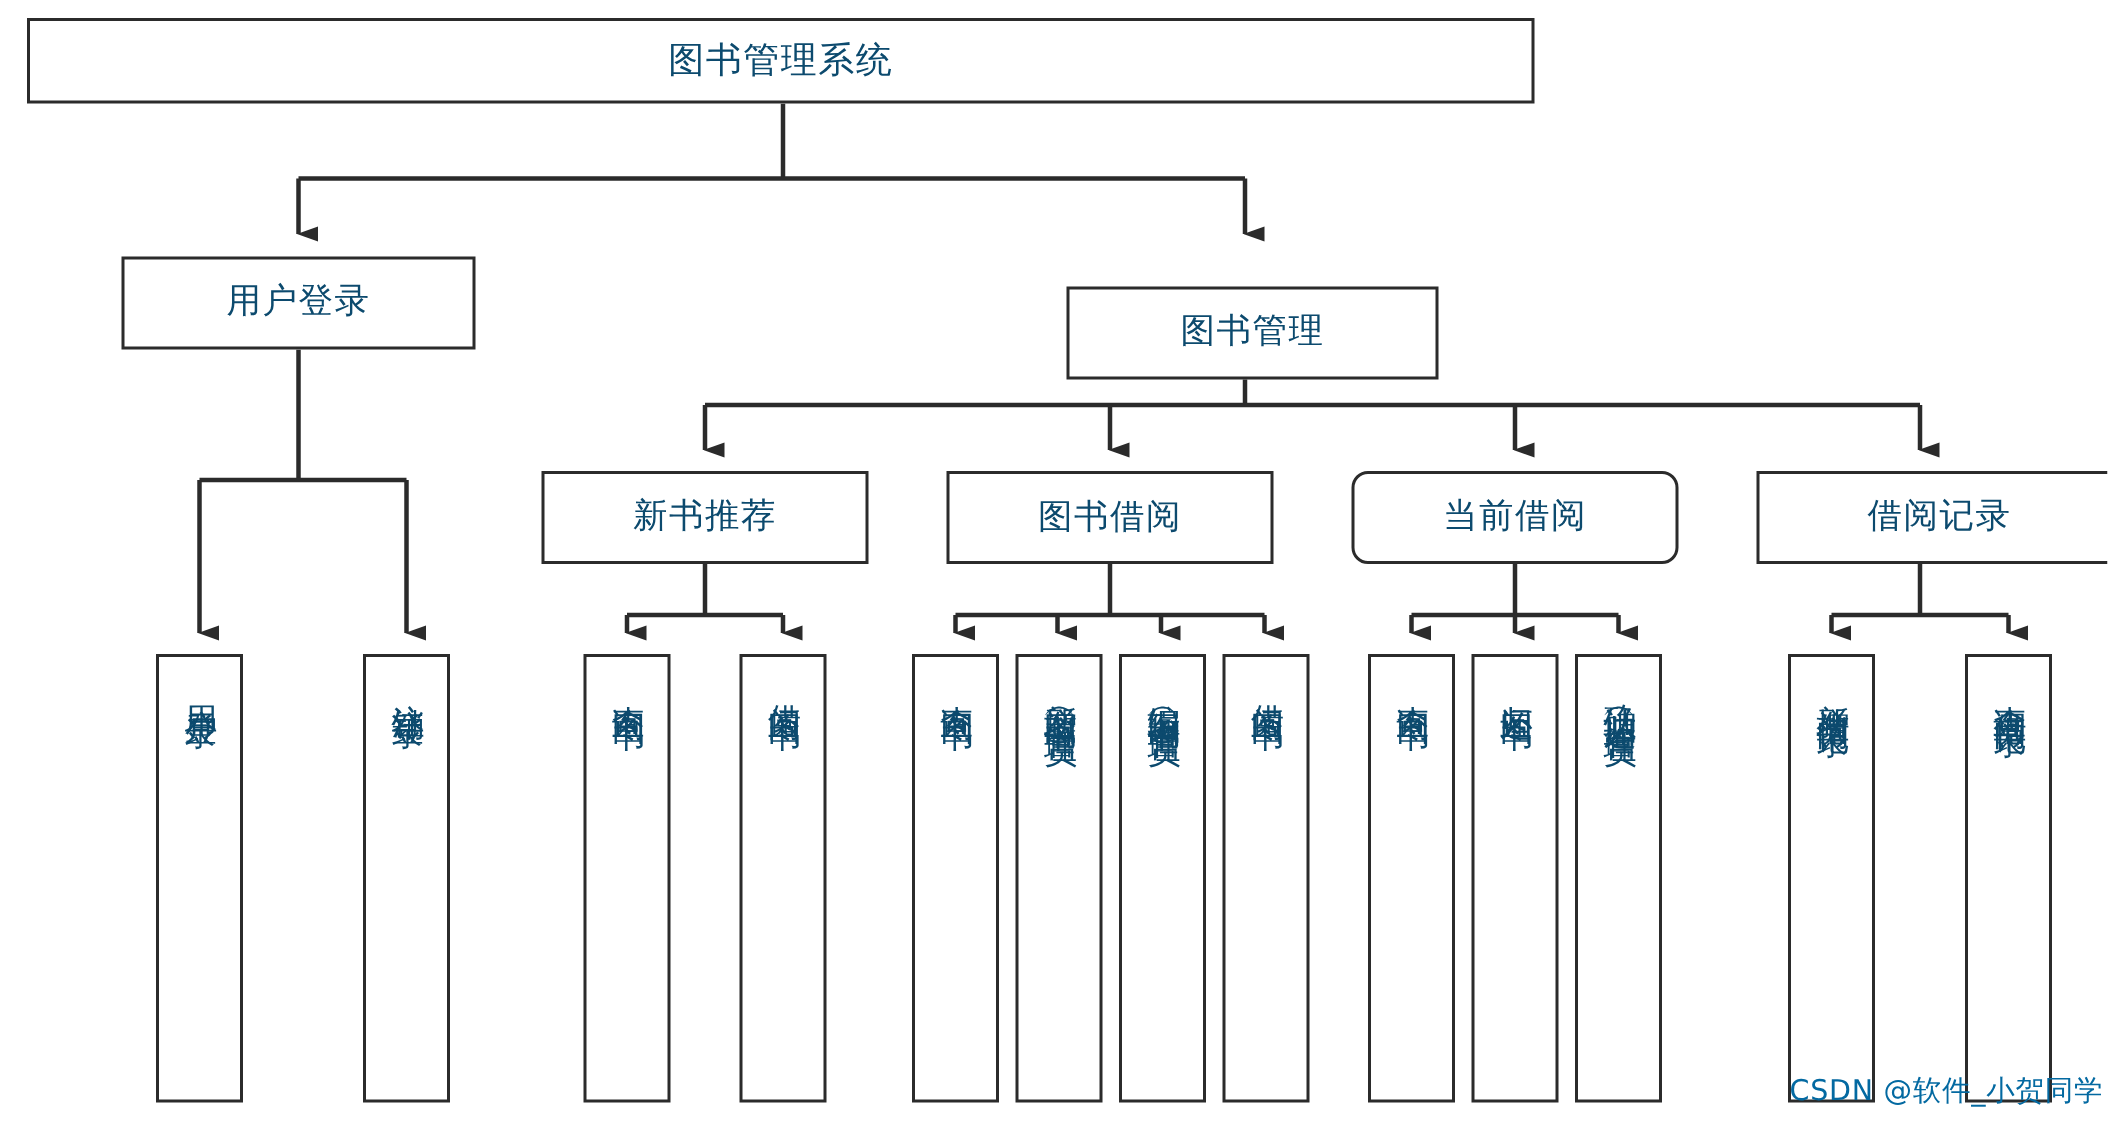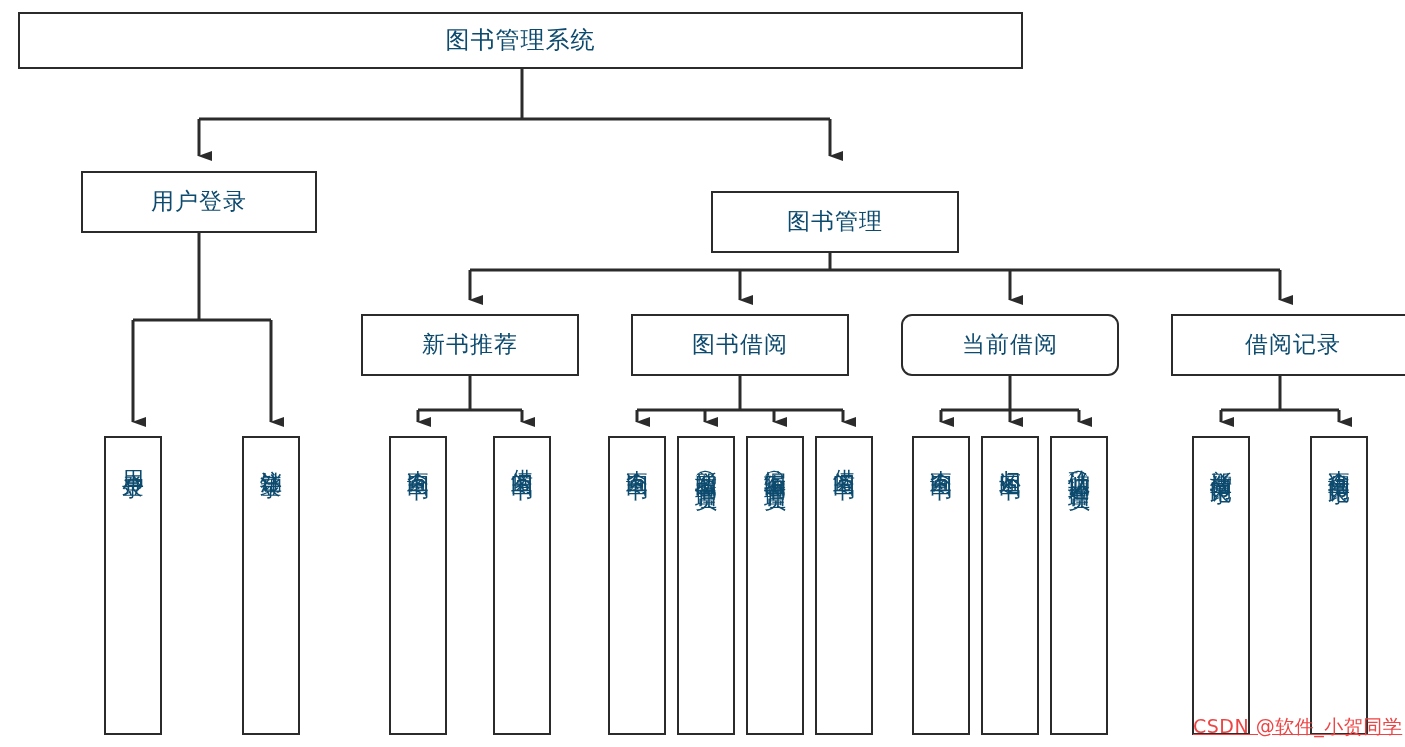--- a/index.html
+++ b/index.html
@@ -47,26 +47,25 @@
     text-orientation:upright;
     white-space:nowrap;
     line-height:1;
     letter-spacing:3px;
   }
   #root-node{
     font-size:24px;
   }
   .watermark{
     position:absolute;
-    color:#ef4444;
+    color:#0369a1;
     font-size:19px;
     letter-spacing:0.5px;
     white-space:nowrap;
     user-select:none;
-    text-decoration:underline;
   }
 </style>
 </head>
 <body>
 
 <div id="canvas">
 
   <svg class="wires" viewBox="0 0 1405 747" xmlns="http://www.w3.org/2000/svg">
     <defs>
       <marker id="arrow" viewBox="0 0 12 14" refX="6" refY="13" markerWidth="12" markerHeight="14" orient="auto-start-reverse" markerUnits="userSpaceOnUse">

